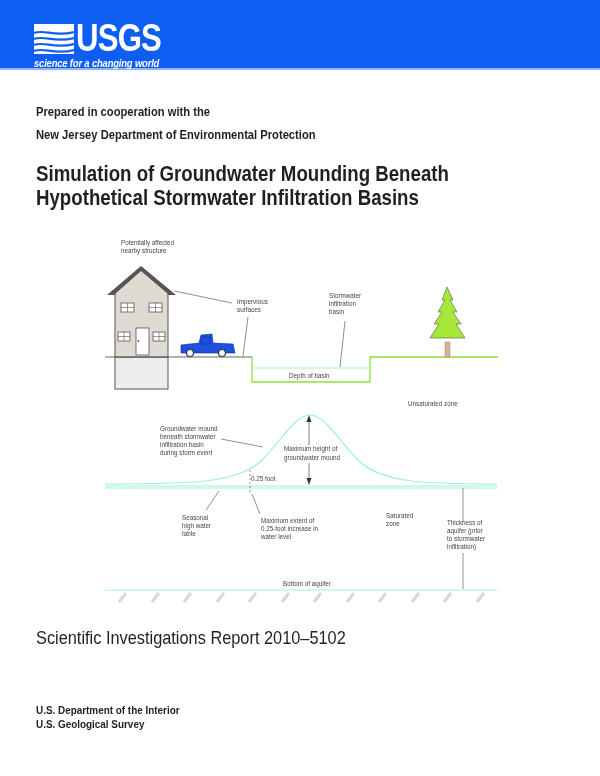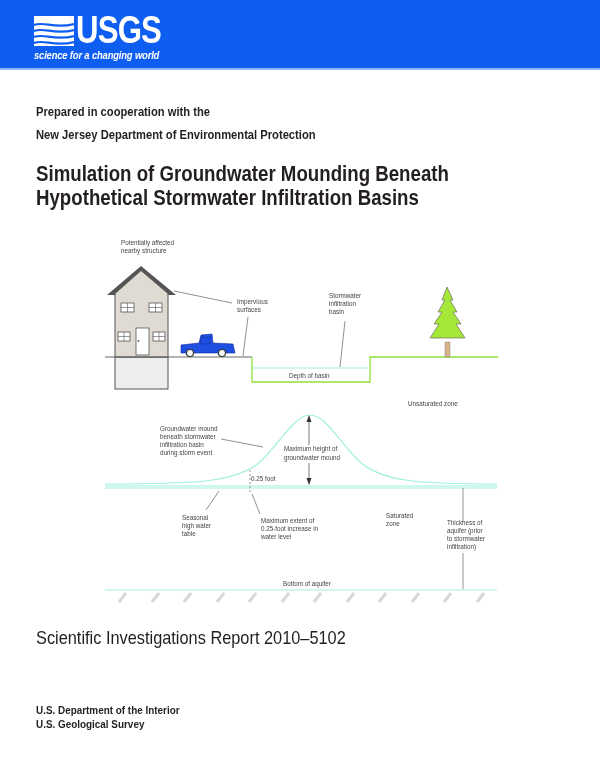--- a/index.html
+++ b/index.html
@@ -1,19 +1,19 @@
 <!DOCTYPE html>
 <html><head>
 <meta charset="utf-8">
 <style>
   html, body { margin:0; padding:0; background:#ffffff; }
   body { width:600px; height:776px; position:relative; overflow:hidden; font-family:"Liberation Sans", sans-serif; color:#231f20; }
   .banner { position:absolute; left:0; top:0; width:600px; height:68px; background:#0f5ef2; }
   .banner-line { position:absolute; left:0; top:68px; width:600px; height:2px; background:#8fb4f7; }
-  .logo { position:absolute; left:34px; top:14px; width:130px; height:46px; }
+  .logo { position:absolute; left:34px; top:22px; width:130px; height:46px; }
   .logo-wordmark { position:absolute; left:42px; top:-6px; font-family:"Liberation Sans", sans-serif; font-weight:bold; font-size:38px; color:#fff; letter-spacing:-1px; transform:scaleX(0.82); transform-origin:left top; line-height:44px; }
   .logo-tagline { position:absolute; left:0px; top:35px; font-size:10.5px; font-weight:bold; font-style:italic; color:#fff; white-space:nowrap; letter-spacing:-0.2px; transform:scaleX(0.9); transform-origin:left top; }
   .logo-waves { position:absolute; left:0; top:2px; width:40px; height:30px; }
   .coop { position:absolute; left:36px; font-weight:bold; font-size:13px; color:#231f20; transform:scaleX(0.86); transform-origin:left top; white-space:nowrap; }
   .title { position:absolute; left:36px; top:162px; font-weight:bold; font-size:22.5px; line-height:24px; color:#231f20; transform:scaleX(0.83); transform-origin:left top; white-space:nowrap; }
   .diagram { position:absolute; left:0; top:230px; width:600px; height:390px; }
   .lbl { font-family:"Liberation Sans", sans-serif; font-size:6.3px; fill:#444; }
   .report { position:absolute; left:36px; top:627px; font-size:19px; color:#231f20; transform:scaleX(0.86); transform-origin:left top; white-space:nowrap; }
   .agency { position:absolute; left:36px; font-weight:bold; font-size:11px; color:#231f20; transform:scaleX(0.9); transform-origin:left top; white-space:nowrap; }
 </style>

